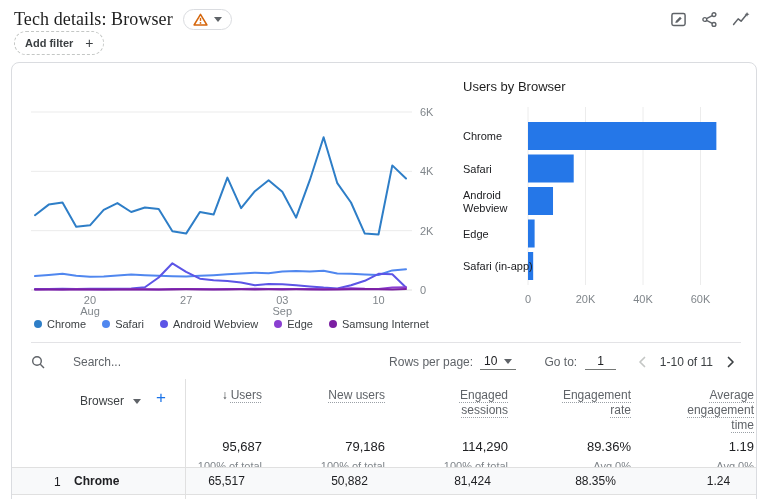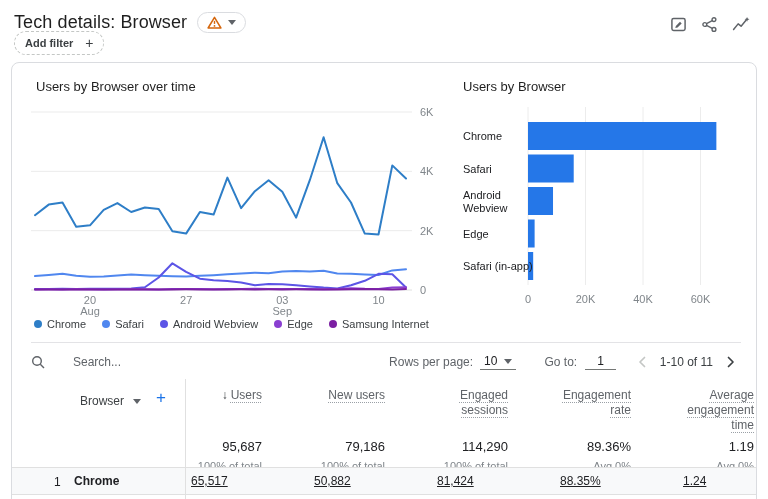--- a/index.html
+++ b/index.html
@@ -1,21 +1,21 @@
 <!DOCTYPE html>
 <html><head>
 <meta charset="utf-8">
 <style>
   html,body{margin:0;padding:0;}
   body{
     width:768px;height:499px;position:relative;overflow:hidden;background:#fff;
     font-family:"Liberation Sans",sans-serif;color:#202124;
   }
   
-  .title-row{position:absolute;left:14px;top:5px;right:16px;height:28px;display:flex;align-items:flex-end;}
+  .title-row{position:absolute;left:14px;top:5px;right:16px;height:28px;display:flex;align-items:center;font-family:Liberation Serif, serif;}
   .page-title{font-size:18px;font-weight:400;margin:0;color:#1f1f1f;letter-spacing:.1px;}
   .warn-pill{margin-left:10px;display:flex;align-items:center;gap:6px;border:1px solid #dadce0;
     border-radius:12px;padding:3px 9px;background:#fff;cursor:pointer;}
   .caret{width:0;height:0;border-left:4px solid transparent;border-right:4px solid transparent;
     border-top:5px solid #5f6368;display:inline-block;}
   .toolbar{margin-left:auto;display:flex;gap:14px;align-items:center;padding-right:2px;}
   .tool-btn{background:none;border:none;padding:0;cursor:pointer;line-height:0;}
   .add-filter{position:absolute;left:14px;top:31px;display:flex;align-items:center;gap:12px;
     border:1px dashed #c4c7c5;border-radius:12px;padding:3px 10px;background:#fff;
     font-size:11px;font-weight:600;color:#3c4043;font-family:inherit;cursor:pointer;}
@@ -58,21 +58,21 @@
   .hcell .arrow{margin-right:3px;color:#3c4043;}
   #totalsGrid{top:376px;}
   .tcell{padding:0 16px 0 0;text-align:right;}
   .tval{font-size:13px;font-weight:500;color:#202124;}
   .tsub{font-size:11px;color:#80868b;margin-top:6px;}
   .data-row{position:absolute;left:0;top:404px;width:744px;height:26px;background:#f8f9fa;
     border-top:1px solid #e0e0e0;border-bottom:1px solid #e0e0e0;cursor:pointer;}
   .rank{position:absolute;left:42px;top:7px;font-size:12px;color:#202124;}
   .row-name{position:absolute;left:62px;top:6px;font-size:12px;font-weight:700;color:#202124;}
   #row1Grid{top:411px;z-index:2;}
-  .rcell{padding:0 16px 0 0;text-align:left;font-size:12px;color:#202124;text-decoration:underline;}
+  .rcell{padding:0 16px 0 0;text-align:center;font-size:12px;color:#202124;}
 </style>
 </head>
 <body>
 
 <div class="title-row">
   <h1 class="page-title">Tech details: Browser</h1>
   <div class="warn-pill">
     <svg width="15" height="13" viewBox="0 0 15 13">
       <path d="M7.5 1.4 L13.9 12 H1.1 Z" fill="none" stroke="#d5660c" stroke-width="1.5" stroke-linejoin="round"></path>
       <line x1="7.5" y1="4.9" x2="7.5" y2="7.9" stroke="#d5660c" stroke-width="1.4"></line>
@@ -105,21 +105,20 @@
   </div>
 </div>
 
 <button class="add-filter">
   <span>Add filter</span>
   <span class="plus">+</span>
 </button>
 
 <div class="card">
 
-  <div class="chart-title" id="lineTitle">Users by Browser over time</div>
   <svg id="lineChart" width="410" height="218" viewBox="0 0 410 218">
       <line x1="0" y1="13" x2="381" y2="13" stroke="#ebebeb" stroke-width="1"></line>
       <text x="389" y="17" fill="#80868b" font-size="11">6K</text>
       <line x1="0" y1="72.33333333333334" x2="381" y2="72.33333333333334" stroke="#ebebeb" stroke-width="1"></line>
       <text x="389" y="76.33333333333334" fill="#80868b" font-size="11">4K</text>
       <line x1="0" y1="131.66666666666669" x2="381" y2="131.66666666666669" stroke="#ebebeb" stroke-width="1"></line>
       <text x="389" y="135.66666666666669" fill="#80868b" font-size="11">2K</text>
       <line x1="0" y1="191" x2="381" y2="191" stroke="#e0e0e0" stroke-width="1"></line>
       <text x="389" y="195" fill="#80868b" font-size="11">0</text>
       <text x="58.96296296296296" y="205" fill="#80868b" font-size="11" text-anchor="middle">20</text>

